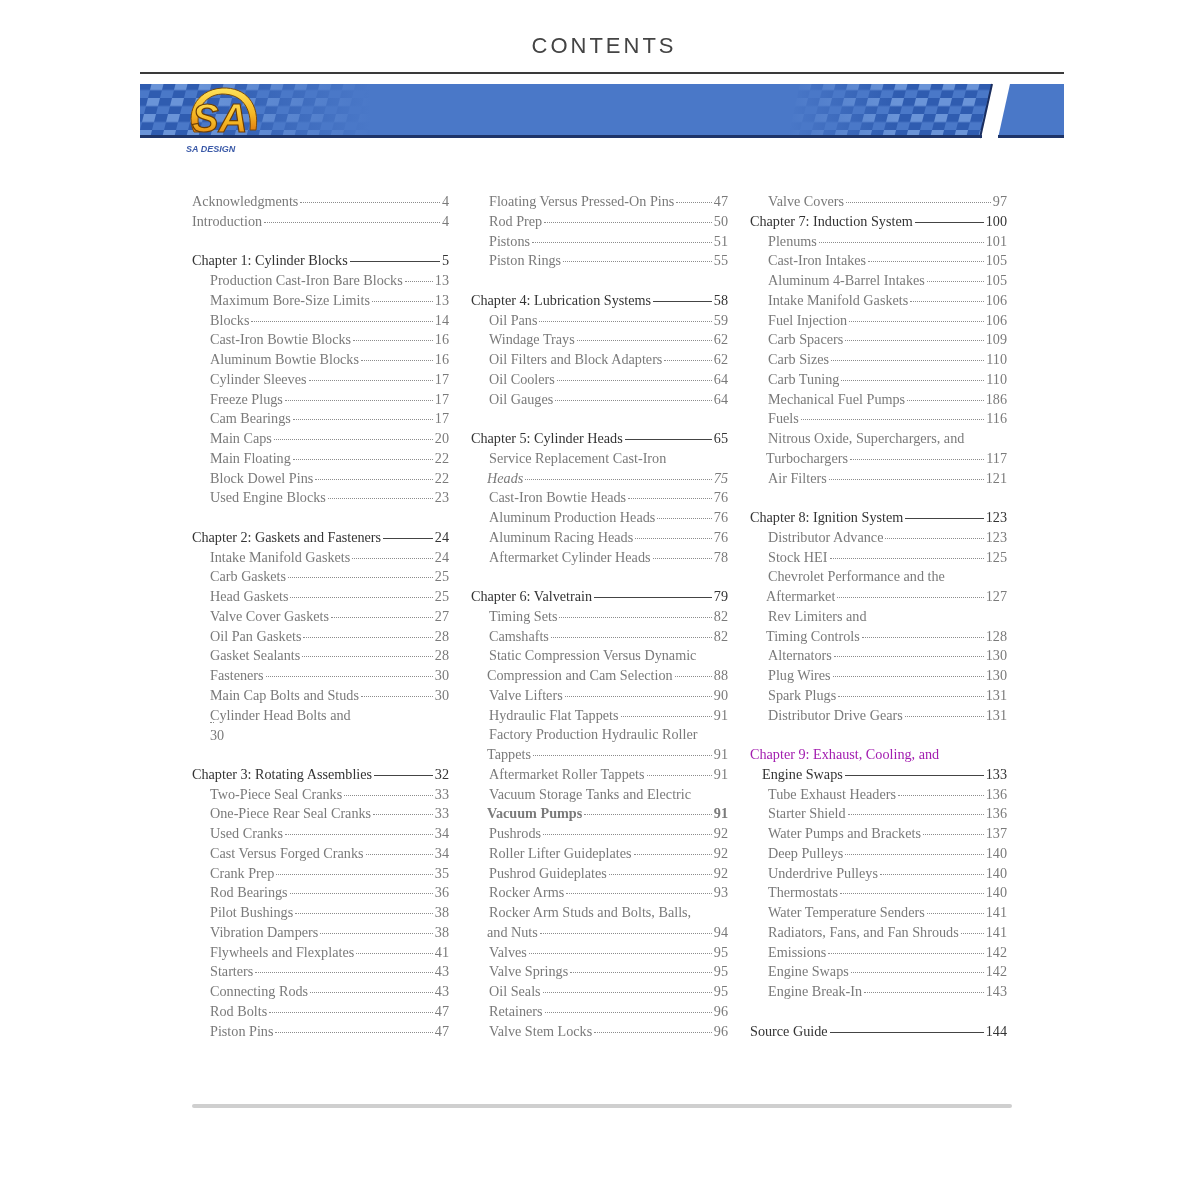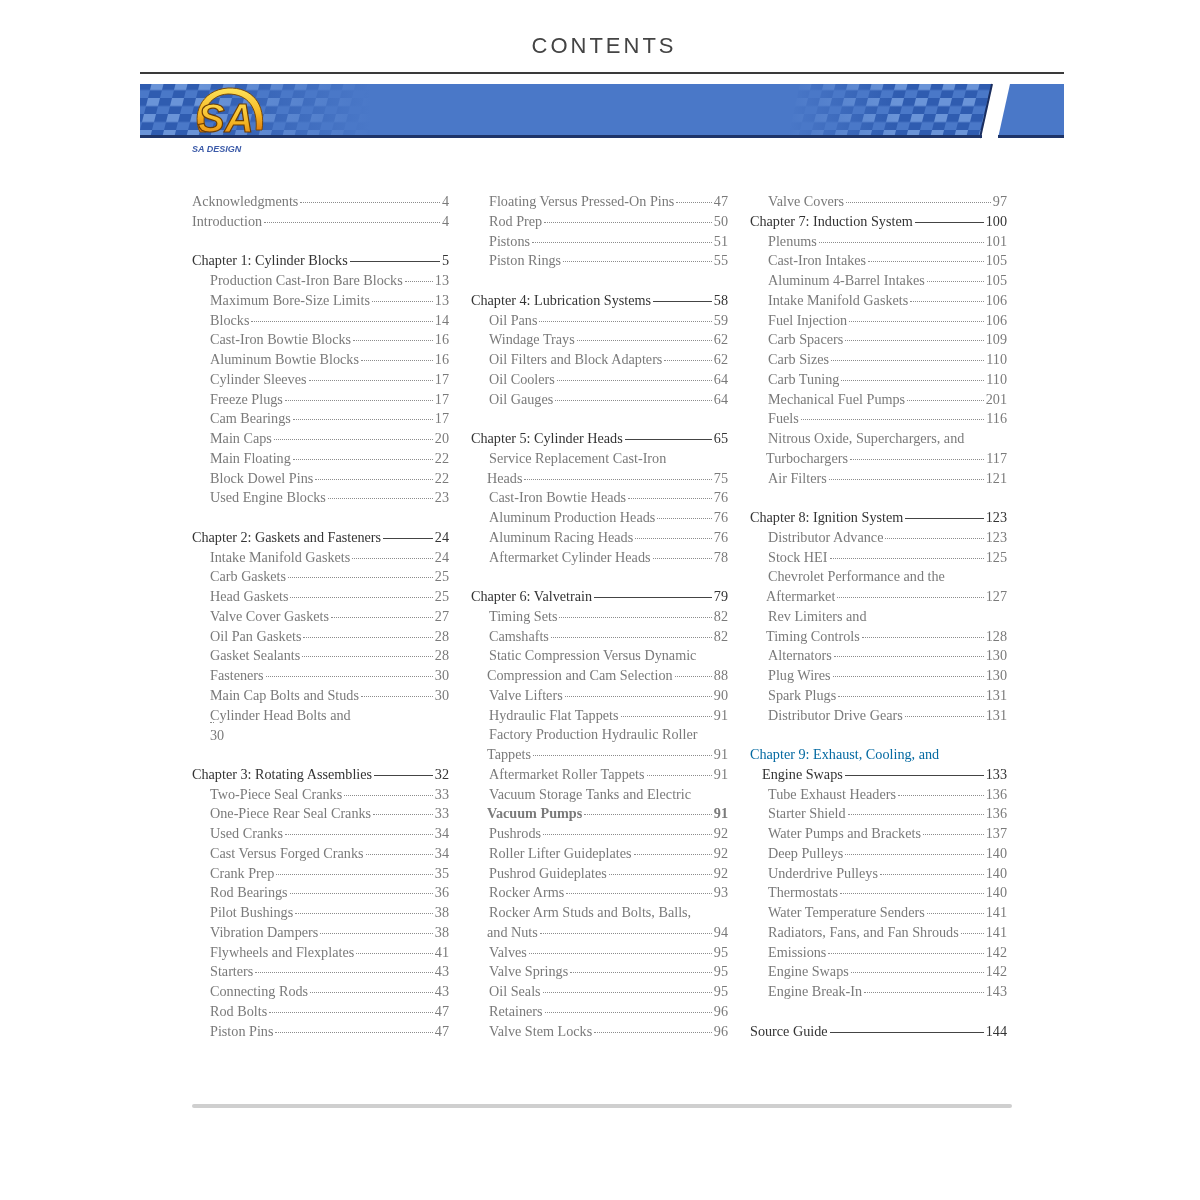--- a/index.html
+++ b/index.html
@@ -5,42 +5,42 @@
   html, body { margin: 0; padding: 0; background: #ffffff; }
   body { width: 1200px; height: 1200px; position: relative; overflow: hidden; }
   .page-title {
     position: absolute; top: 33px; left: 0; width: 1208px; text-align: center;
     font-family: "Liberation Sans", sans-serif; font-size: 22px; letter-spacing: 3px;
     color: #444; font-weight: normal;
   }
   .top-rule { position: absolute; top: 72px; left: 140px; width: 924px; height: 2px; background: #3a3a3a; }
   .banner { position: absolute; top: 82px; left: 140px; width: 924px; height: 58px; }
   .banner svg { display: block; }
-  .logo { position: absolute; top: 84px; left: 186px; width: 84px; height: 72px; }
+  .logo { position: absolute; top: 84px; left: 180px; width: 84px; height: 72px; }
   .toc {
     position: absolute; top: 192px; left: 192px; width: 820px; height: 860px;
     font-family: "Liberation Serif", serif; font-size: 14.2px; color: #7a7a7a;
   }
   .col { position: absolute; top: 0; width: 257px; }
   .col.c1 { left: 0; }
   .col.c2 { left: 279px; }
   .col.c3 { left: 558px; }
   .entry { display: flex; align-items: baseline; height: 19.75px; line-height: 19.75px; white-space: nowrap; }
   .entry.sub { padding-left: 18px; }
   .entry.chapter { color: #333; }
   .entry .label { flex: 0 1 auto; overflow: hidden; }
   .entry .leader {
     flex: 1 1 auto; margin: 0 2px; height: 0; border-bottom: 1px dotted #8c8c8c;
     position: relative; top: -3px; min-width: 4px;
   }
   .entry.chapter .leader { border-bottom: 1.5px solid #444; }
   .entry .page { flex: 0 0 auto; }
   .wrapline { height: 19.75px; line-height: 19.75px; white-space: nowrap; }
   .wrapline.sub { padding-left: 18px; }
-  .wrapline.chapter { color: #0369a1; }
+  .wrapline.chapter { color: #a21caf; }
   .gap { height: 19.75px; }
   .bottom-rule { position: absolute; top: 1104px; left: 192px; width: 820px; height: 4px; background: #cfcfcf; border-radius: 2px; }
 </style>
 </head>
 <body>
 
 <div class="page-title">CONTENTS</div>
 <div class="top-rule"></div>
 
 <div class="banner">
@@ -342,21 +342,21 @@
         <span class="leader"></span>
         <span class="page">64</span>
       </div>
       <div class="gap"></div>
       <div class="entry chapter">
         <span class="label">Chapter 5: Cylinder Heads</span>
         <span class="leader"></span>
         <span class="page">65</span>
       </div>
       <div class="wrapline sub">Service Replacement Cast-Iron</div>
-      <div class="entry" style="padding-left: 16px;">
+      <div class="entry" style="padding-left: 16px; font-style: italic;">
         <span class="label">Heads</span>
         <span class="leader"></span>
         <span class="page">75</span>
       </div>
       <div class="entry sub">
         <span class="label">Cast-Iron Bowtie Heads</span>
         <span class="leader"></span>
         <span class="page">76</span>
       </div>
       <div class="entry sub">
@@ -522,21 +522,21 @@
         <span class="page">110</span>
       </div>
       <div class="entry sub">
         <span class="label">Carb Tuning</span>
         <span class="leader"></span>
         <span class="page">110</span>
       </div>
       <div class="entry sub">
         <span class="label">Mechanical Fuel Pumps</span>
         <span class="leader"></span>
-        <span class="page">201</span>
+        <span class="page">186</span>
       </div>
       <div class="entry sub">
         <span class="label">Fuels</span>
         <span class="leader"></span>
         <span class="page">116</span>
       </div>
       <div class="wrapline sub">Nitrous Oxide, Superchargers, and</div>
       <div class="entry" style="padding-left: 16px;">
         <span class="label">Turbochargers</span>
         <span class="leader"></span>

